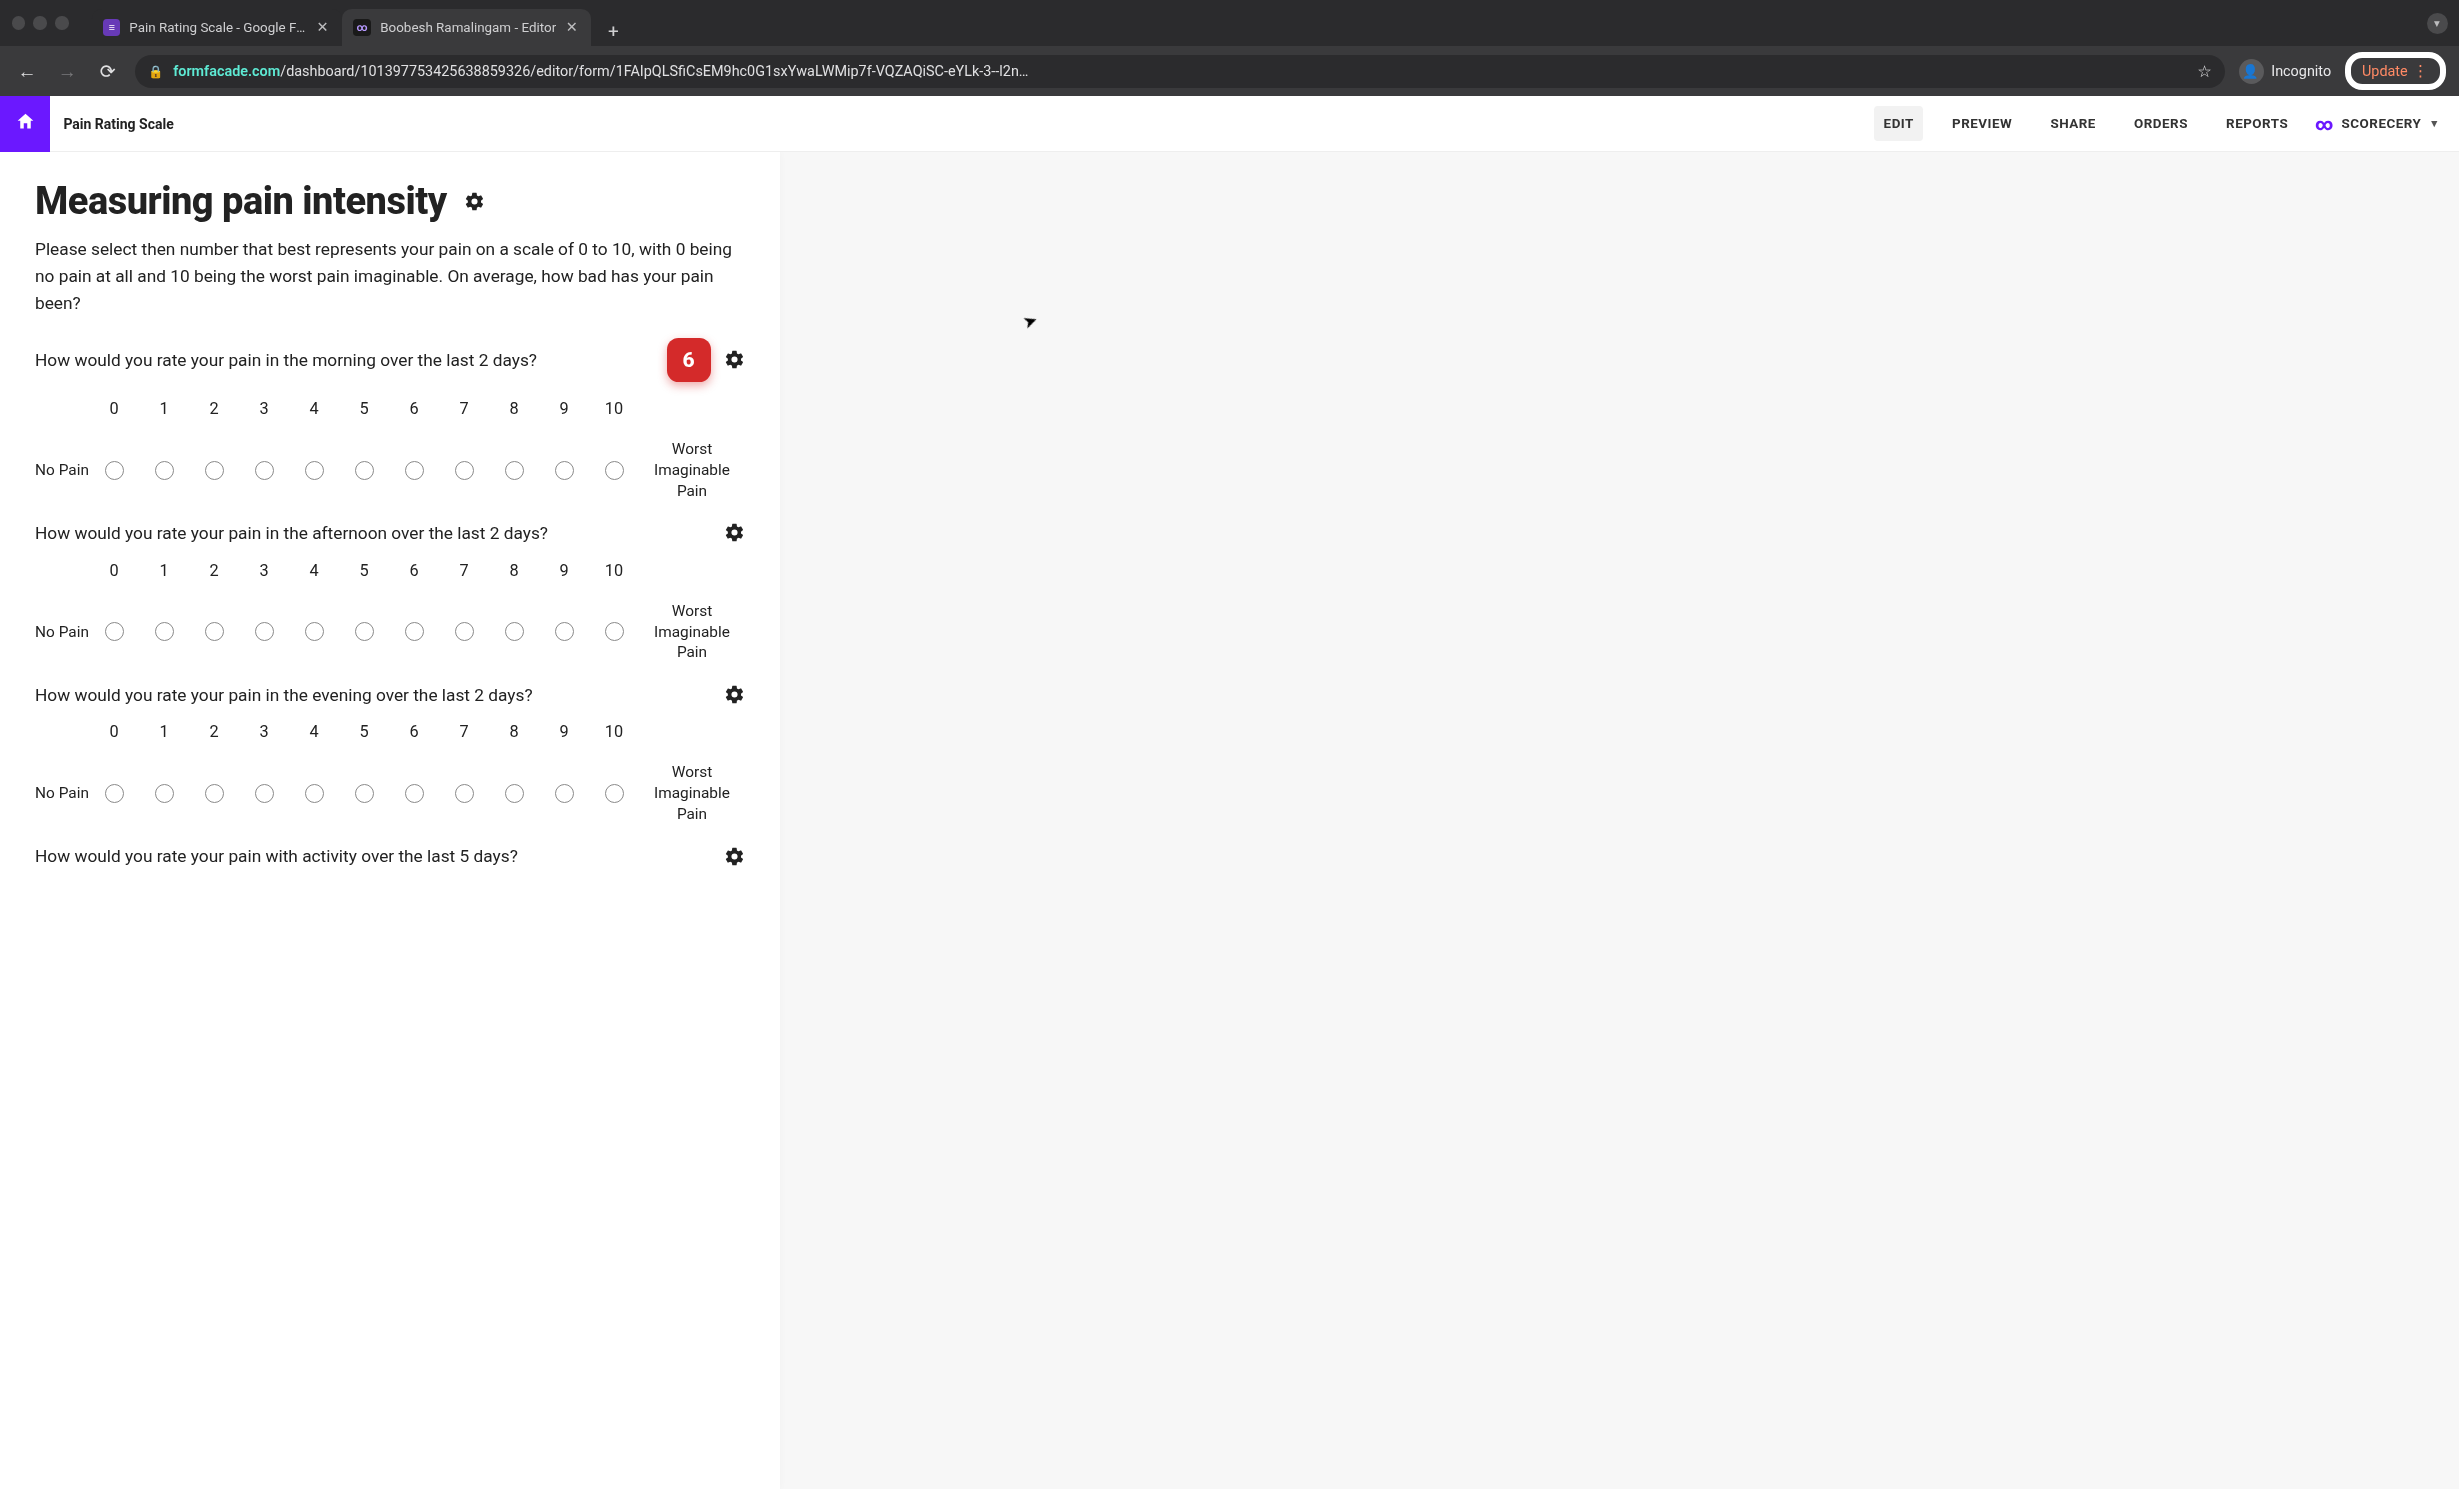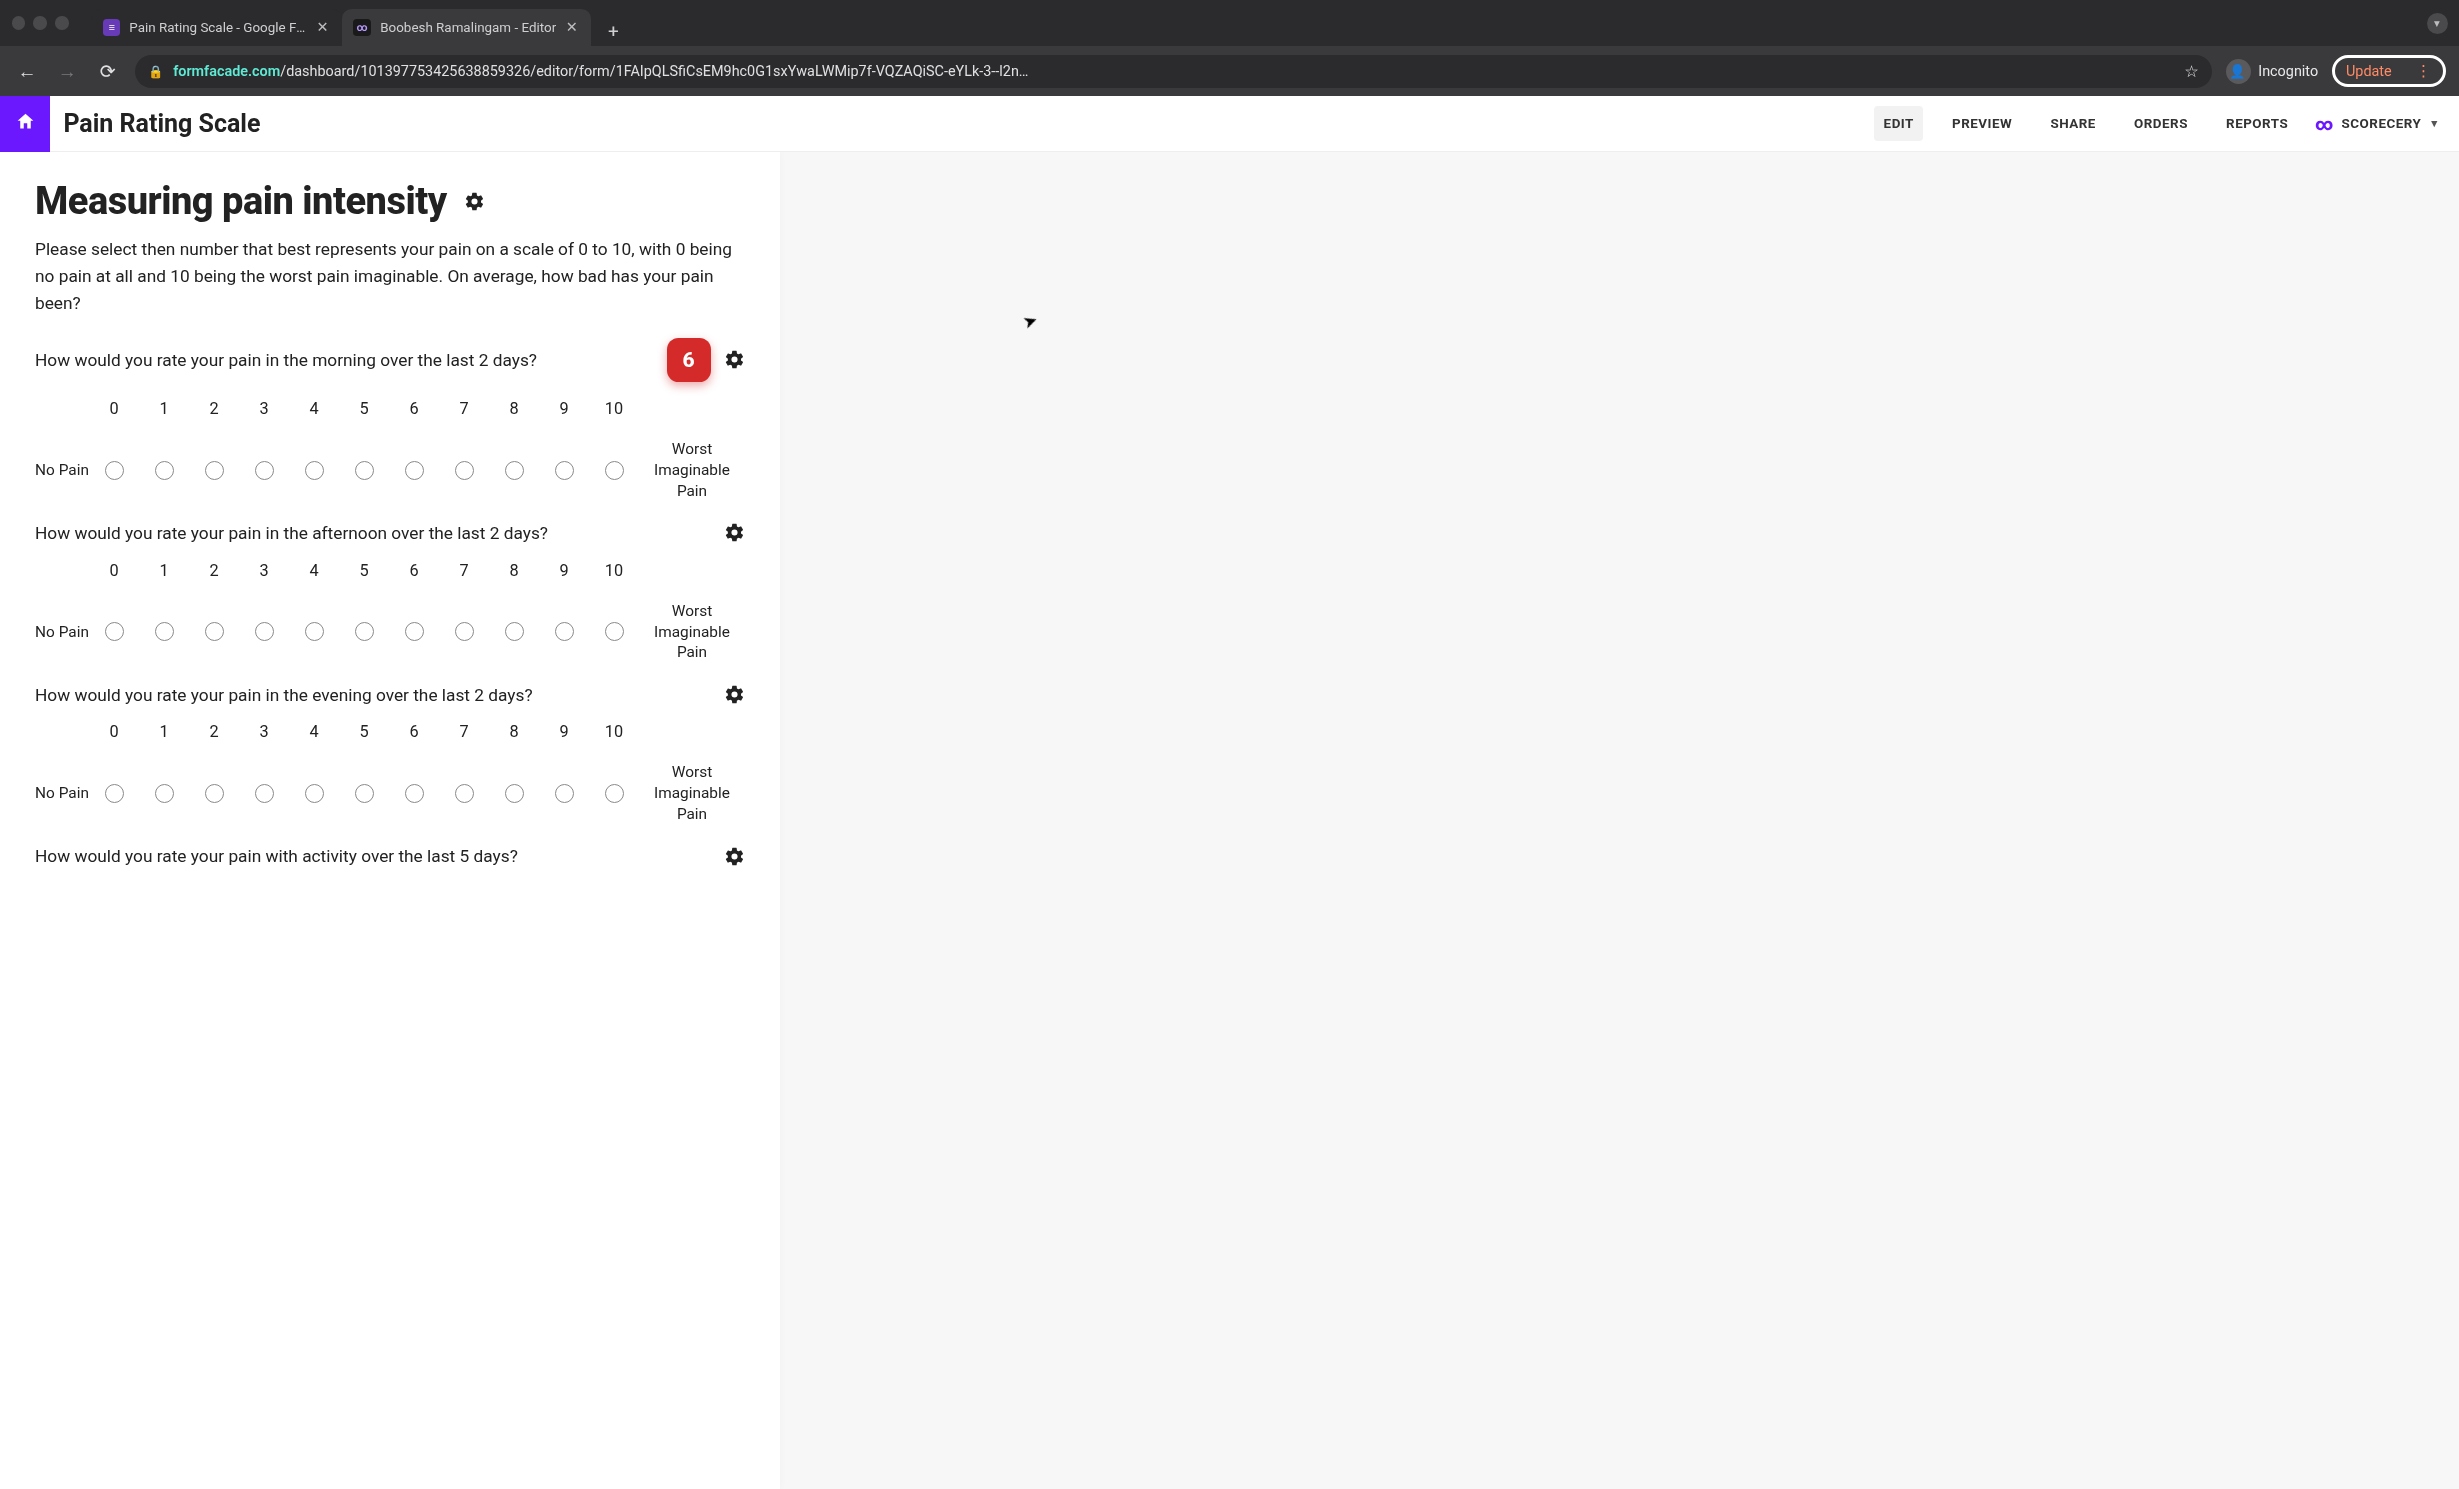--- a/index.html
+++ b/index.html
@@ -86,25 +86,25 @@
   .incognito {
     display: flex; align-items: center; gap: 7.7px;
     color: #e8e8ea; font-size: 14.4px;
   }
   .incognito-icon {
     width: 25px; height: 25px; border-radius: 50%;
     background: #5a5a5c; display: flex; align-items: center; justify-content: center;
     font-size: 13.4px;
   }
   .update-pill {
-    border: 3px solid #ffffff;
+    border: 6px solid #ffffff;
     color: #ff8a65;
     padding: 3.8px 11.5px;
     border-radius: 17.3px;
-    display: flex; align-items: center; gap: 24px;
+    display: flex; align-items: center; gap: 5px;
     font-size: 14.4px;
     cursor: pointer;
   }
   .update-pill .dots { color: #ff8a65; font-size: 15.4px; }
 
   
   .app {
     background: #fff;
     height: calc(100% - 96px);
     display: flex; flex-direction: column;
@@ -115,21 +115,21 @@
     border-bottom: 1px solid #eee;
     background: #fff;
   }
   .home-btn {
     width: 50px; height: 56px;
     background: #6b18ff;
     display: flex; align-items: center; justify-content: center;
     color: #fff; font-size: 21px; cursor: pointer;
   }
   .app-title {
-    font-size: 25px; font-weight: 700;
+    font-size: 14px; font-weight: 700;
     margin-left: 13.4px;
     color: #222;
   }
   .header-spacer { flex: 1; }
   .nav-tabs { display: flex; align-items: center; gap: 19px; margin-right: 17.3px; text-align: right; }
   .nav-tab {
     font-size: 13.4px; font-weight: 700; letter-spacing: 0.5px;
     color: #333; padding: 9.6px 9.6px; cursor: pointer;
   }
   .nav-tab.active { background: #f2f2f2; border-radius: 3.8px; }

